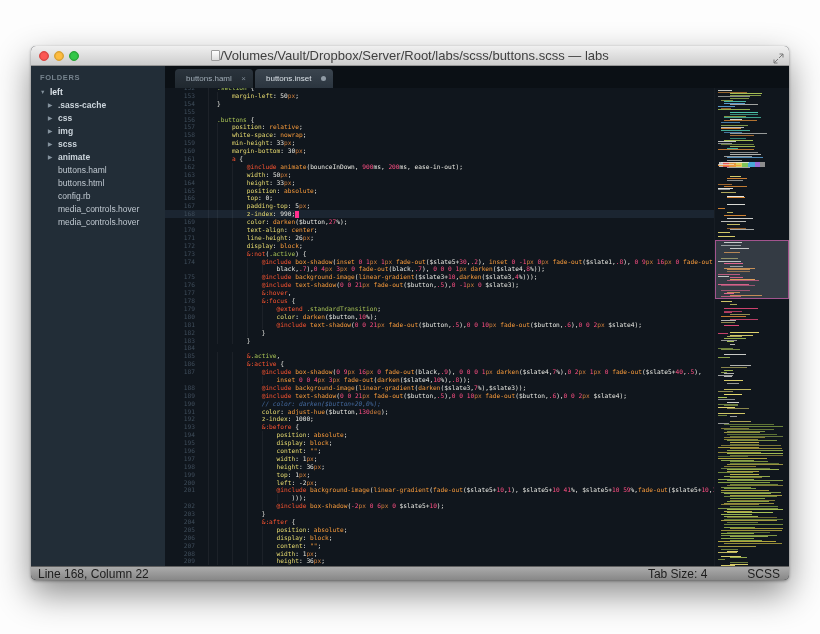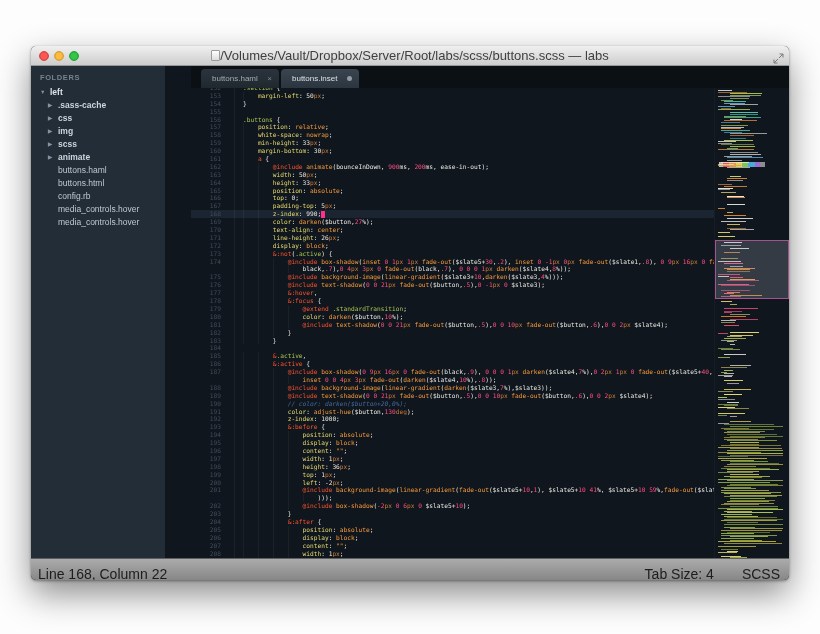--- a/index.html
+++ b/index.html
@@ -11,21 +11,21 @@
     position:relative;display:flex;align-items:center;justify-content:center;}
   .lights{position:absolute;left:8px;top:5px;display:flex;gap:5px;}
   .light{width:8px;height:8px;border-radius:50%;box-shadow:inset 0 0 1px rgba(0,0,0,.45);}
   .light.red{background:#fc5753;border:0.5px solid #d94643;}
   .light.yellow{background:#fdbc40;border:0.5px solid #d8a133;}
   .light.green{background:#33c748;border:0.5px solid #2aa336;}
   .title{font-size:13px;color:#3f3f3f;display:flex;align-items:center;gap:0;white-space:nowrap;}
   .doc-icon{width:7px;height:9px;background:linear-gradient(#ffffff,#dcdcdc);border:1px solid #9b9b9b;border-radius:1px;}
   .resize-corner{position:absolute;right:5px;top:4px;width:11px;height:11px;}
   
-  .main{flex:1;display:flex;min-height:0;gap:26px;}
+  .main{flex:1;display:flex;min-height:0;}
   .sidebar{width:134px;flex:0 0 134px;background:#222d37;box-sizing:border-box;padding-top:5px;
     font-size:8.5px;color:#c5ced6;overflow:hidden;}
   .sb-header{color:#76838e;font-size:7.5px;font-weight:bold;letter-spacing:.6px;padding:2px 0 3px 9px;}
   .sb-row{display:flex;align-items:center;height:13px;gap:4px;white-space:nowrap;}
   .sb-root{padding-left:9px;font-weight:bold;color:#dbe2e8;}
   .sb-folder{padding-left:17px;font-weight:bold;color:#ccd5dc;}
   .sb-file{padding-left:27px;color:#c0c9d1;}
   .tri{color:#85939e;font-size:5.5px;width:6px;flex:0 0 6px;}
   
   .editor-col{flex:1;display:flex;flex-direction:column;min-width:0;background:#10161d;}
@@ -52,22 +52,22 @@
   .tk-se{color:#a9c355}.tk-rd{color:#fa5430}
   
   .minimap{position:absolute;right:0;top:0;bottom:0;width:74px;background:#10161d;border-left:1px solid rgba(255,255,255,.03);}
   .minimap i{position:absolute;height:1px;display:block;}
   .mm-strip{position:absolute;left:4px;top:74px;width:46px;height:5px;
     background:linear-gradient(90deg,#bdbdbd 0 8%,#e05555 8% 22%,#e09a3f 22% 36%,#ded25a 36% 50%,#7fc45a 50% 64%,#4aa9d8 64% 78%,#9b6bd4 78% 90%,#8d8d8d 90%);}
   .mm-viewport{position:absolute;left:0;right:0;top:152px;height:59px;box-sizing:border-box;
     background:rgba(160,172,188,.25);border:1px solid #a2548e;}
   
   .statusbar{height:13px;flex:0 0 13px;background:linear-gradient(#ababab,#878787);border-top:1px solid #5f5f5f;
-    display:flex;align-items:center;justify-content:space-between;font-size:14px;color:#1d1d1d;padding:8px 9px 0 7px;}
-  .sb-right{display:flex;gap:28px;}
+    display:flex;align-items:center;justify-content:space-between;font-size:12px;color:#1d1d1d;padding:0 9px 0 7px;}
+  .sb-right{display:flex;gap:40px;}
 </style>
 </head>
 <body>
 
 <div class="window">
 
   <div class="titlebar">
     <div class="lights">
       <span class="light red"></span>
       <span class="light yellow"></span>

